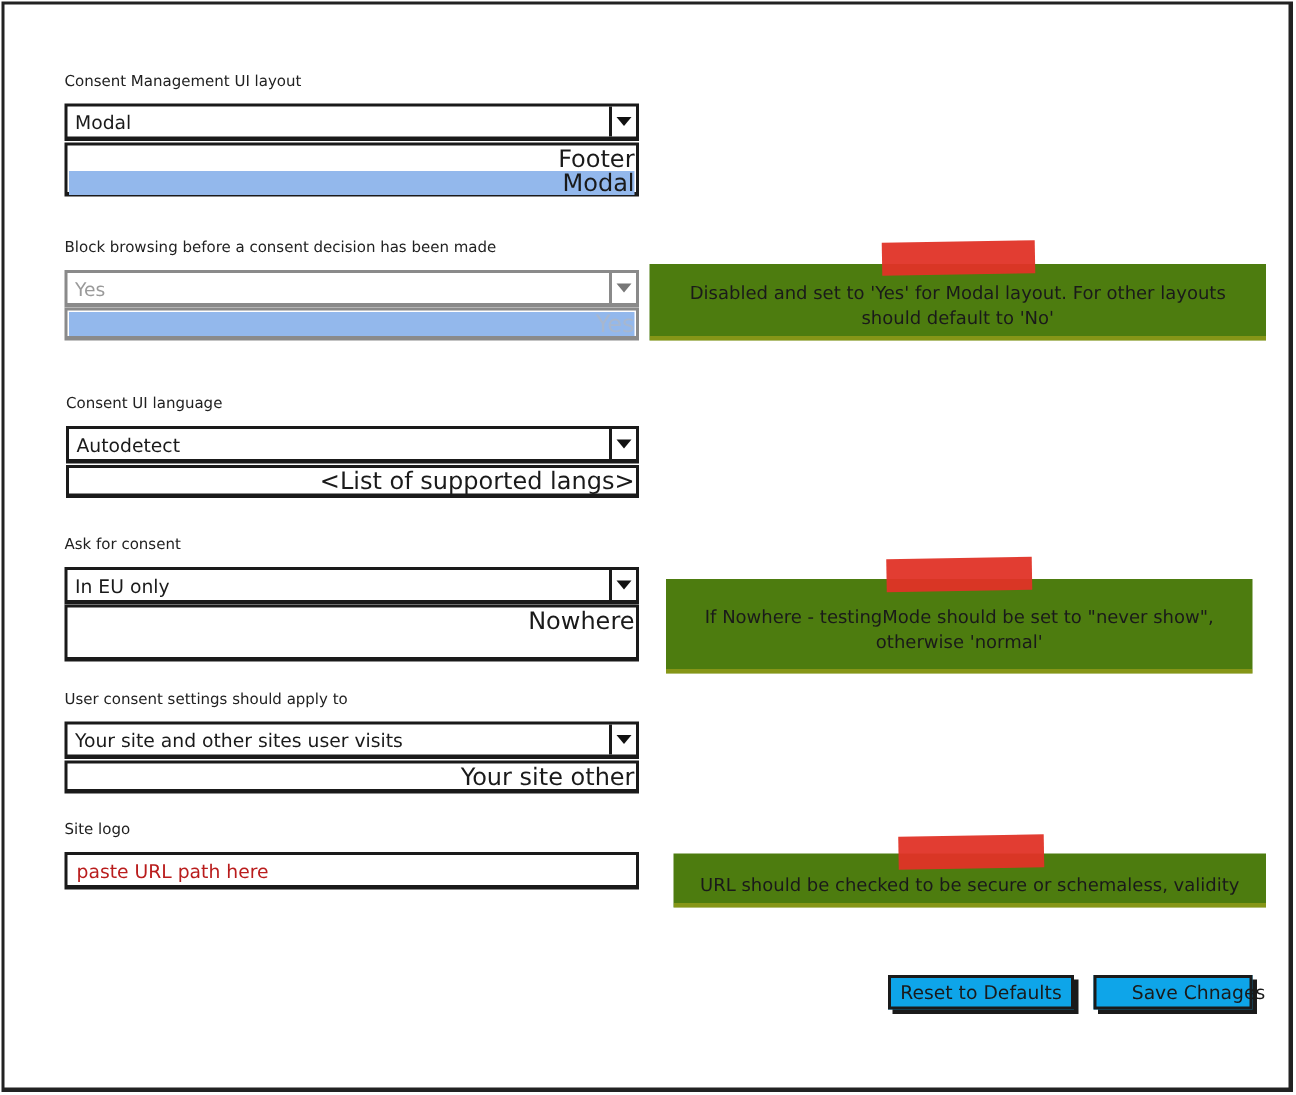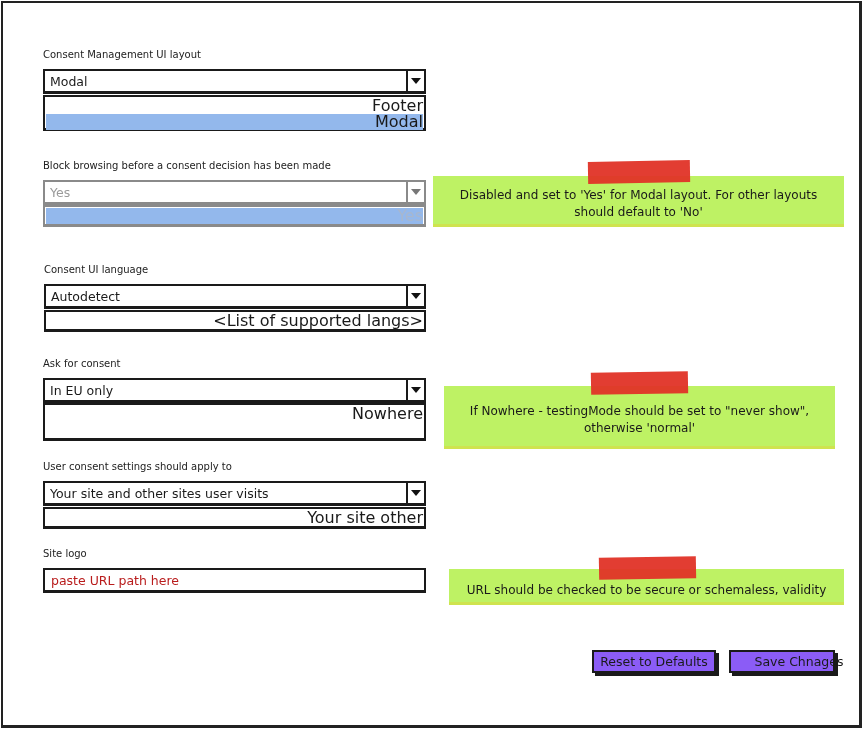--- a/index.html
+++ b/index.html
@@ -33,31 +33,31 @@
     }
     .list.disabled { border-color: #8a8a8a; }
     .list .opt { height: 16px; line-height: 16px; padding-left: 13px; font-size: 16px; white-space: nowrap; text-align: right; }
     .list .opt.sel { background: #93b8ec; }
     .list.disabled .opt { color: #a7b7cf; }
     .input {
       position: absolute; height: 25px; border: 2px solid #1a1a1a; border-bottom-width: 3px; background: #fff;
     }
     .input .placeholder { position: absolute; left: 6px; top: 3px; font-size: 12.5px; color: #b91c1c; white-space: nowrap; }
     .note {
-      position: absolute; background: #bef264;
+      position: absolute; background: #4d7c0f;
       display: flex; align-items: center; justify-content: center; text-align: center;
       font-size: 12px; line-height: 17px; color: #1a1a1a; padding: 10px 14px 6px;
       box-shadow: inset 0 -3px 0 rgba(240,200,40,0.35);
     }
     .tape {
       position: absolute; background: #e03327; height: 22px; width: 100px;
       transform: rotate(-1deg); opacity: 0.95;
     }
     .btn {
-      position: absolute; height: 23px; border: 2px solid #1a1a1a; background: #8b5cf6;
+      position: absolute; height: 23px; border: 2px solid #1a1a1a; background: #0ea5e9;
       box-shadow: 3px 3px 0 #1a1a1a; font-size: 12.5px; display: flex; align-items: center; justify-content: center;
       white-space: nowrap; cursor: pointer; text-align: right;
     }
   </style>
 </head>
 <body>
 
 <div class="frame"></div>
 
 <div class="label" style="left:43px; top:49px;">Consent Management UI layout</div>

